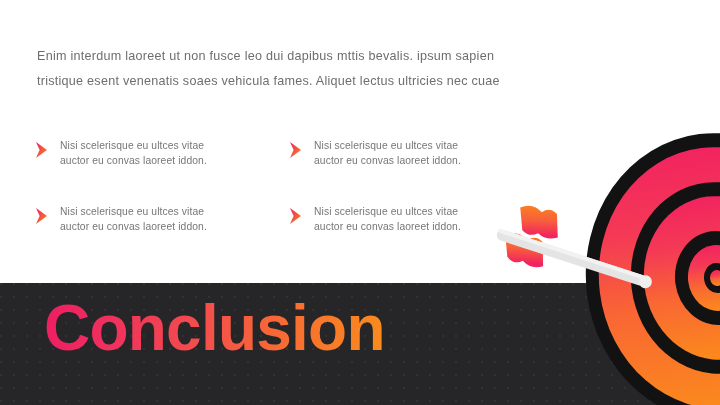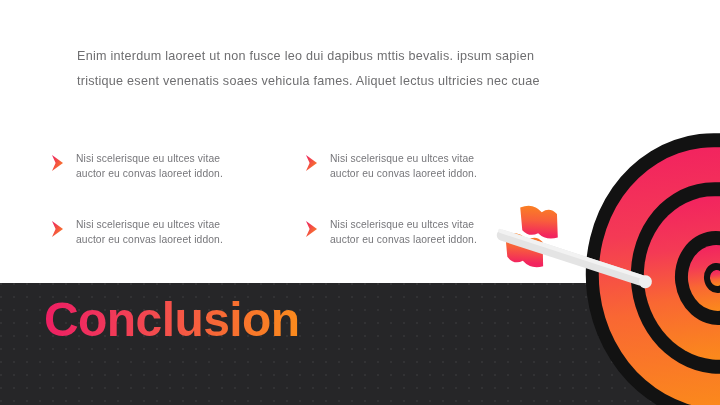--- a/index.html
+++ b/index.html
@@ -36,35 +36,33 @@
   .paragraph {
     position: absolute;
     left: 37px;
     top: 44px;
     width: 505px;
     z-index: 4;
     font-size: 12.6px;
     line-height: 25px;
     color: #6e6e70;
     letter-spacing: 0.02em;
-    margin-left: 40px;
   }
   .paragraph p { margin: 0; }
 
   
   .bullets {
     position: absolute;
-    left: 50px;
+    left: 34px;
     top: 138px;
     width: 508px;
     z-index: 4;
     display: grid;
     grid-template-columns: 254px 254px;
     grid-template-rows: 66px 66px;
-    margin-top: 13px;
   }
   .bullet {
     display: flex;
     align-items: flex-start;
     gap: 9px;
   }
   .chev {
     flex: 0 0 auto;
     width: 17px;
     height: 20px;
@@ -95,21 +93,21 @@
     height: 100px;
     z-index: 6;
   }
 
   
   .title {
     position: absolute;
     left: 44px;
     top: 296px;
     z-index: 5;
-    font-size: 48px;
+    font-size: 64px;
     font-weight: bold;
     letter-spacing: -0.012em;
     line-height: 1;
     background: linear-gradient(95deg, #ED1E63 0%, #F0335C 22%, #F4504B 48%, #F8702F 74%, #FB8C1C 100%);
     -webkit-background-clip: text;
     background-clip: text;
     color: transparent;
     -webkit-text-fill-color: transparent;
     text-shadow: none;
     white-space: nowrap;

